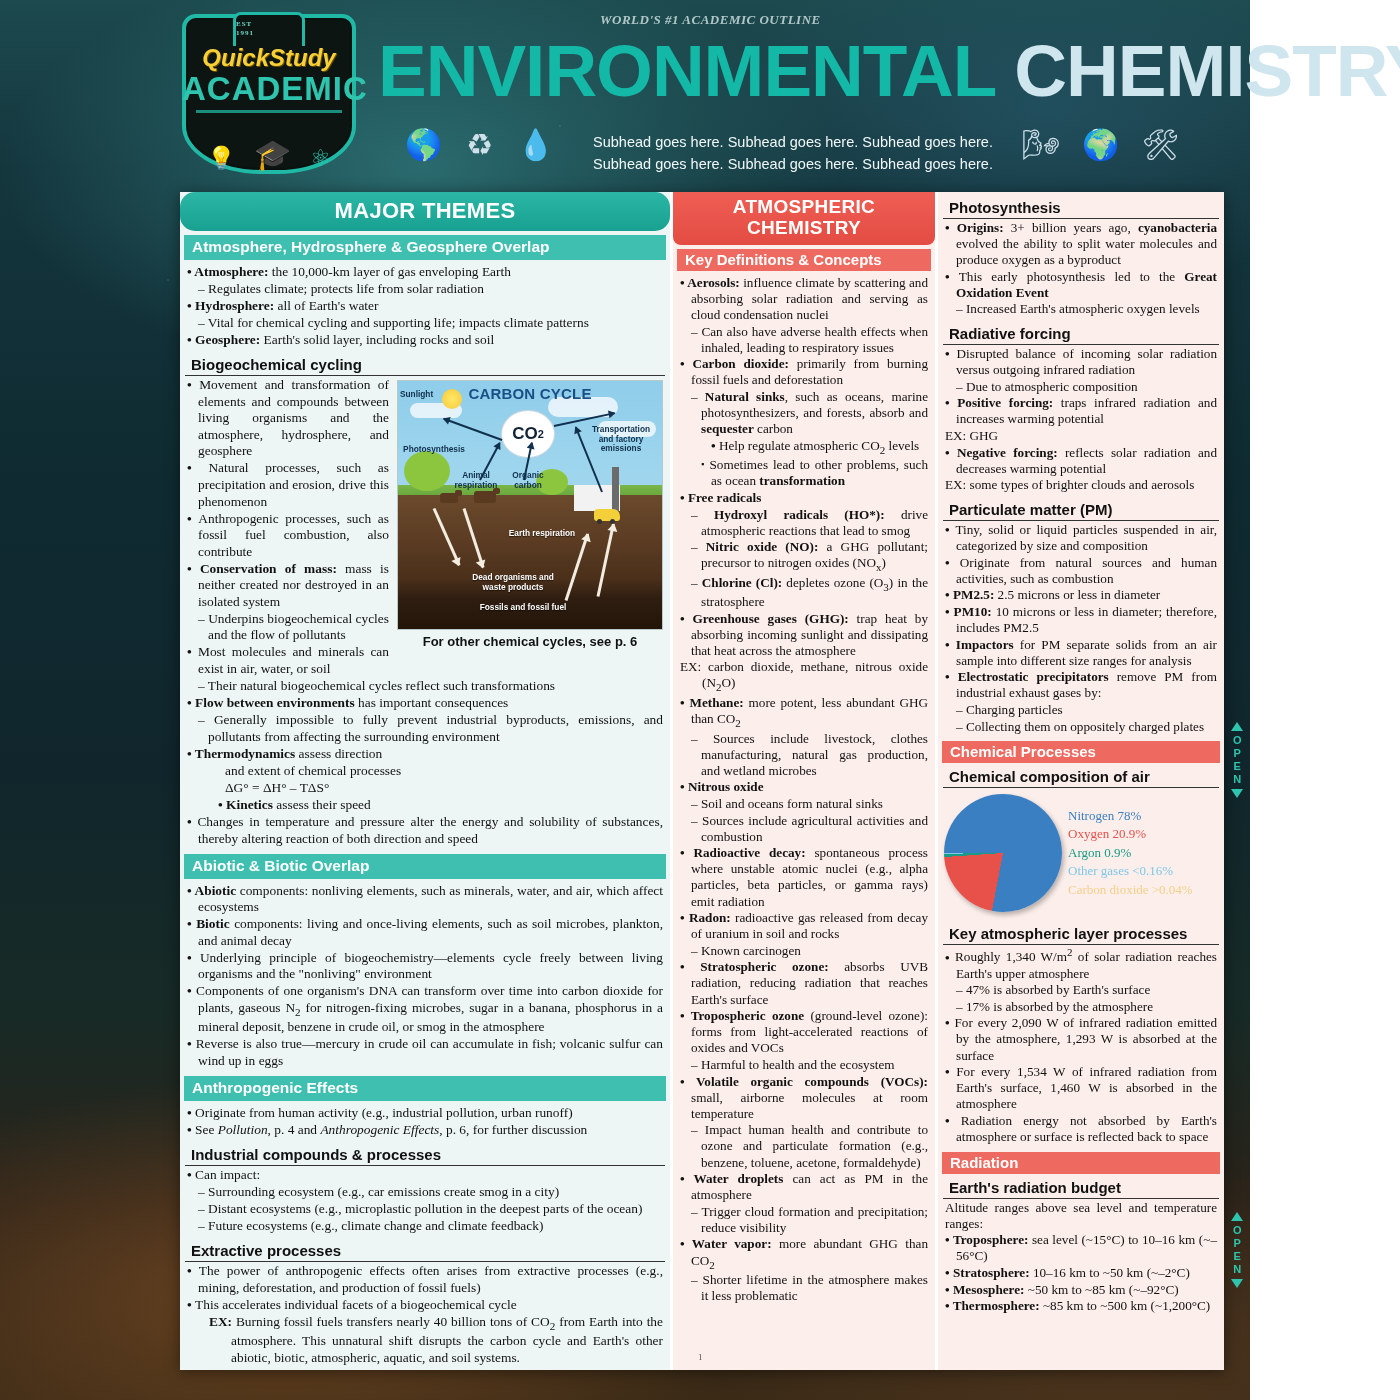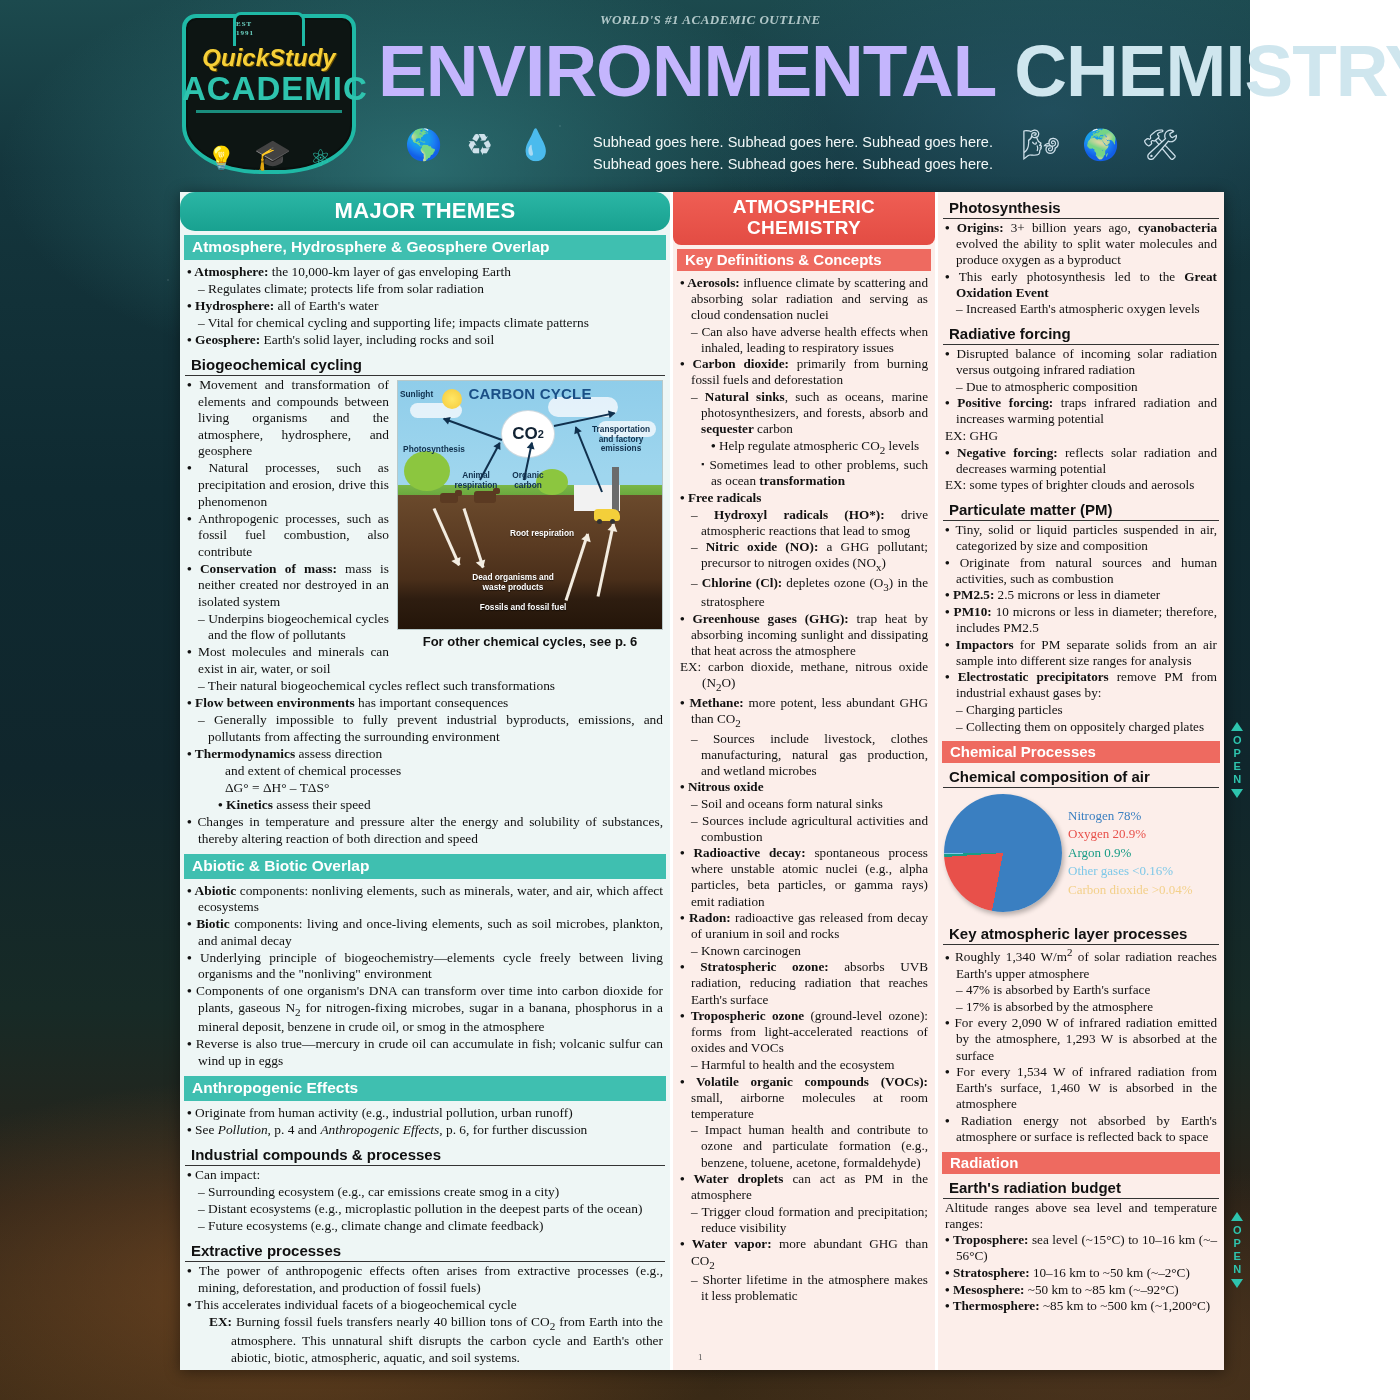--- a/index.html
+++ b/index.html
@@ -36,21 +36,21 @@
     position:absolute; left:600px; top:12px;
     font-family:"Liberation Serif", serif; font-style:italic; font-weight:bold;
     font-size:13px; letter-spacing:.5px; color:rgba(225,240,240,.75);
   }
   .title {
     position:absolute; left:378px; top:34px;
     font-family:"Liberation Sans", sans-serif; font-weight:bold;
     font-size:73px; letter-spacing:-1px; line-height:1;
     white-space:nowrap;
   }
-  .title .t1 { color:#c4b5fd; }
+  .title .t1 { color:#14b8a6; }
   .title .t2 { color:#cfe6ee; }
 
   
   .badge {
     position:absolute; left:182px; top:14px; width:174px; height:160px;
   }
   .badge-shape {
     position:absolute; inset:0;
     background:#0d1513;
     border:4px solid #1fb9a6;
@@ -324,21 +324,21 @@
             <div class="arrow-dark" style="left:126px;top:98px;width:38px;transform:rotate(-78deg);"></div>
             <div class="arrow-dark" style="left:204px;top:110px;width:70px;transform:rotate(-112deg);"></div>
             <div class="arrow-light" style="left:36px;top:126px;width:62px;transform:rotate(66deg);"></div>
             <div class="arrow-light" style="left:66px;top:126px;width:62px;transform:rotate(72deg);"></div>
             <div class="arrow-light" style="left:168px;top:218px;width:70px;transform:rotate(-72deg);"></div>
             <div class="arrow-light" style="left:200px;top:214px;width:74px;transform:rotate(-78deg);"></div>
             <div class="fig-lbl" style="left:0px;top:64px;width:72px;">Photosynthesis</div>
             <div class="fig-lbl" style="left:186px;top:44px;width:74px;">Transportation and factory emissions</div>
             <div class="fig-lbl" style="left:52px;top:90px;width:52px;">Animal respiration</div>
             <div class="fig-lbl" style="left:106px;top:90px;width:48px;">Organic carbon</div>
-            <div class="fig-lbl w" style="left:104px;top:148px;width:80px;">Root respiration</div>
+            <div class="fig-lbl w" style="left:104px;top:148px;width:80px;">Earth respiration</div>
             <div class="fig-lbl w" style="left:70px;top:192px;width:90px;">Dead organisms and waste products</div>
             <div class="fig-lbl w" style="left:70px;top:222px;width:110px;">Fossils and fossil fuel</div>
           </div>
           <div class="fig-cap">For other chemical cycles, see p. 6</div>
         </div>
         <div>
             <p class="lv1">Movement and transformation of elements and compounds between living organisms and the atmosphere, hydrosphere, and geosphere</p>
             <p class="lv1">Natural processes, such as precipitation and erosion, drive this phenomenon</p>
             <p class="lv1">Anthropogenic processes, such as fossil fuel combustion, also contribute</p>
             <p class="lv1"><b>Conservation of mass:</b> mass is neither created nor destroyed in an isolated system</p>

